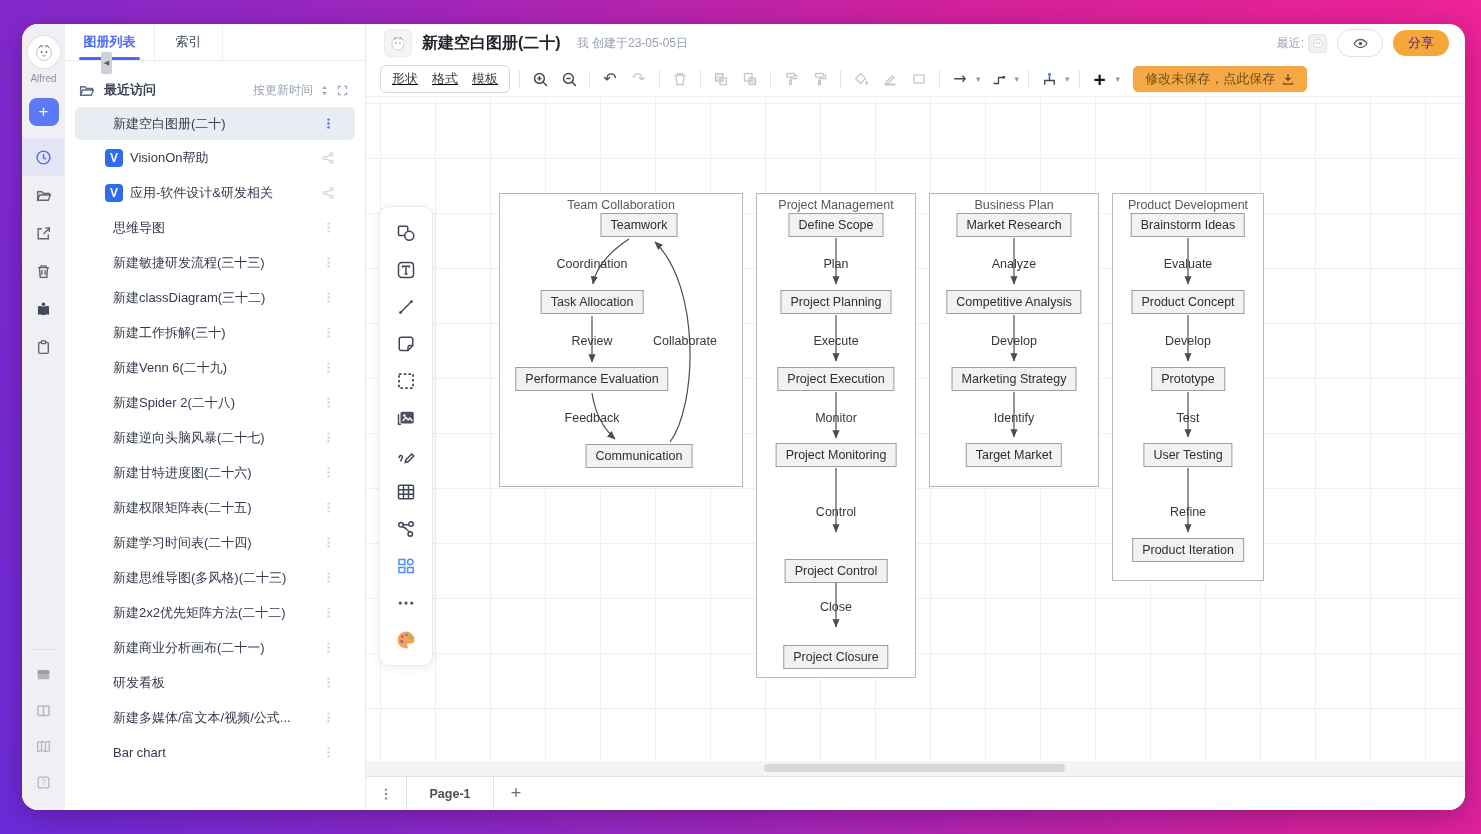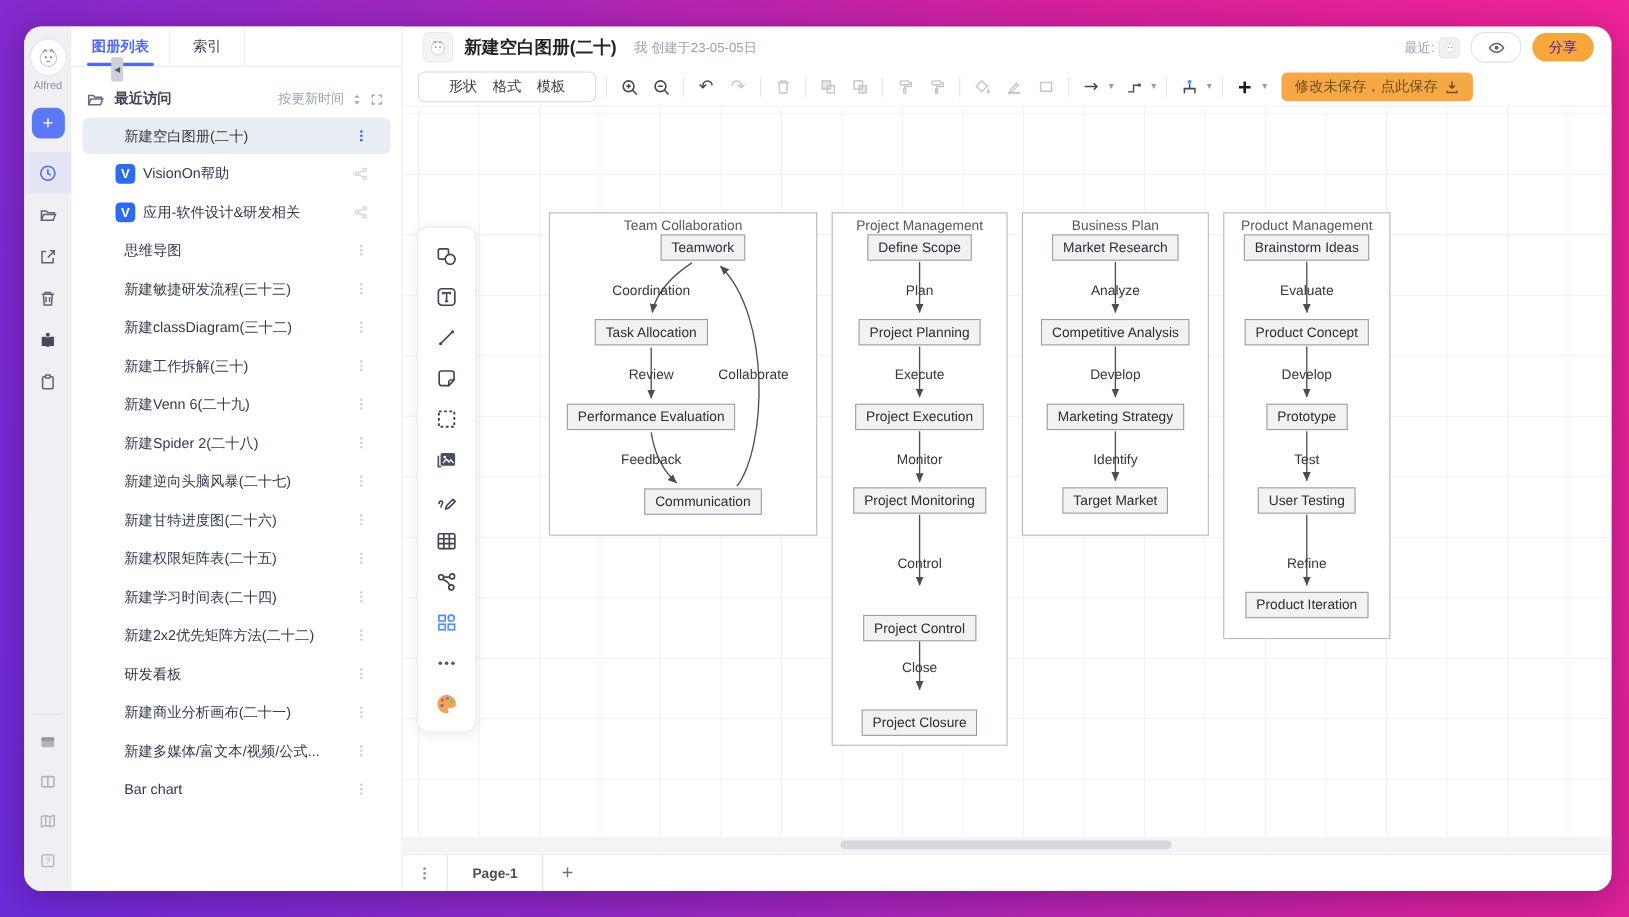--- a/index.html
+++ b/index.html
@@ -57,21 +57,21 @@
   .mright{margin-left:auto;display:flex;align-items:center;gap:10px;}
   .recent{font-size:12px;color:#9aa3b5;display:flex;align-items:center;gap:4px;}
   .minicat{width:17px;height:17px;border-radius:4px;background:#f1f1f4;border:1px solid #e2e2e8;
            display:flex;align-items:center;justify-content:center;}
   .eyebtn{width:44px;height:26px;border:1px solid #dfdfe4;border-radius:13px;display:flex;align-items:center;
           justify-content:center;color:#5f6368;cursor:pointer;background:#fff;}
   .sharebtn{height:26px;padding:0 15px;border-radius:13px;background:#f5a73b;color:#4c1d95;font-size:13px;
             display:flex;align-items:center;cursor:pointer;font-weight:500;}
   
   .tbar{height:34px;display:flex;align-items:center;padding:0 10px 0 14px;gap:7px;flex:none;border-bottom:1px solid #f0f0f2;}
-  .tgroup{height:26px;border:1px solid #d9d9de;border-radius:6px;display:flex;align-items:center;padding:0 20px;}
+  .tgroup{height:26px;border:1px solid #d9d9de;border-radius:6px;display:flex;align-items:center;padding:0 4px;text-decoration:underline;}
   .tgroup span{font-size:13px;color:#3c4043;padding:0 7px;cursor:pointer;}
   .tsep{width:1px;height:18px;background:#e5e5e8;margin:0 2px;flex:none;}
   .tbi{width:22px;height:22px;display:flex;align-items:center;justify-content:center;color:#46494e;cursor:pointer;flex:none;}
   .tbi.dis{color:#c5c7cc;cursor:default;}
   .tbi.uni{font-family:"DejaVu Sans",sans-serif;font-size:16px;line-height:1;}
   .caret{font-family:"DejaVu Sans",sans-serif;font-size:9px;color:#9a9aa2;margin-left:-2px;cursor:pointer;}
   .plusico{font-size:21px;font-weight:700;color:#17181a;line-height:1;}
   .savebtn{height:26px;background:#f7a846;border-radius:5px;color:#6b4e16;font-size:13px;display:flex;
            align-items:center;gap:6px;padding:0 12px;margin-left:6px;cursor:pointer;white-space:nowrap;}
   
@@ -336,41 +336,51 @@
             <span class="rlabel">新建学习时间表(二十四)</span>
             <span class="rtrail ">
   <svg width="13" height="13" viewBox="0 0 16 16">
                 <circle cx="8" cy="3.2" r="1.5" fill="currentColor"></circle>
                 <circle cx="8" cy="8" r="1.5" fill="currentColor"></circle>
                 <circle cx="8" cy="12.8" r="1.5" fill="currentColor"></circle>
               </svg>
             </span>
           </div>
           <div class="row">
+            <span class="rlabel">新建思维导图(多风格)(二十三)</span>
+            <span class="rtrail ">
+  <svg width="13" height="13" viewBox="0 0 16 16">
+                <circle cx="8" cy="3.2" r="1.5" fill="currentColor"></circle>
+                <circle cx="8" cy="8" r="1.5" fill="currentColor"></circle>
+                <circle cx="8" cy="12.8" r="1.5" fill="currentColor"></circle>
+              </svg>
+            </span>
+          </div>
+          <div class="row">
             <span class="rlabel">新建2x2优先矩阵方法(二十二)</span>
             <span class="rtrail ">
   <svg width="13" height="13" viewBox="0 0 16 16">
                 <circle cx="8" cy="3.2" r="1.5" fill="currentColor"></circle>
                 <circle cx="8" cy="8" r="1.5" fill="currentColor"></circle>
                 <circle cx="8" cy="12.8" r="1.5" fill="currentColor"></circle>
               </svg>
             </span>
           </div>
           <div class="row">
+            <span class="rlabel">新建商业分析画布(二十一)</span>
+            <span class="rtrail ">
+  <svg width="13" height="13" viewBox="0 0 16 16">
+                <circle cx="8" cy="3.2" r="1.5" fill="currentColor"></circle>
+                <circle cx="8" cy="8" r="1.5" fill="currentColor"></circle>
+                <circle cx="8" cy="12.8" r="1.5" fill="currentColor"></circle>
+              </svg>
+            </span>
+          </div>
+          <div class="row">
             <span class="rlabel">研发看板</span>
-            <span class="rtrail ">
-  <svg width="13" height="13" viewBox="0 0 16 16">
-                <circle cx="8" cy="3.2" r="1.5" fill="currentColor"></circle>
-                <circle cx="8" cy="8" r="1.5" fill="currentColor"></circle>
-                <circle cx="8" cy="12.8" r="1.5" fill="currentColor"></circle>
-              </svg>
-            </span>
-          </div>
-          <div class="row">
-            <span class="rlabel">新建商业分析画布(二十一)</span>
             <span class="rtrail ">
   <svg width="13" height="13" viewBox="0 0 16 16">
                 <circle cx="8" cy="3.2" r="1.5" fill="currentColor"></circle>
                 <circle cx="8" cy="8" r="1.5" fill="currentColor"></circle>
                 <circle cx="8" cy="12.8" r="1.5" fill="currentColor"></circle>
               </svg>
             </span>
           </div>
           <div class="row">
             <span class="rlabel">新建多媒体/富文本/视频/公式...</span>
@@ -687,21 +697,21 @@
             </svg>
             <div class="dnode" style="left: 84px; top: 31px;">Market Research</div>
             <div class="dnode" style="left: 84px; top: 108px;">Competitive Analysis</div>
             <div class="dnode" style="left: 84px; top: 185px;">Marketing Strategy</div>
             <div class="dnode" style="left: 84px; top: 261px;">Target Market</div>
             <div class="dlabel" style="left: 84px; top: 70px;">Analyze</div>
             <div class="dlabel" style="left: 84px; top: 147px;">Develop</div>
             <div class="dlabel" style="left: 84px; top: 224px;">Identify</div>
           </div>
           <div class="dgram" style="left: 746px; top: 96px; width: 150px; height: 386px;">
-            <div class="dtitle">Product Management</div>
+            <div class="dtitle">Product Development</div>
             <svg width="150" height="386">
               <defs>
                 <marker id="arw3" viewBox="0 0 8 6" refX="6.5" refY="3" markerWidth="8" markerHeight="6" orient="auto">
                   <path d="M0,0 L7,3 L0,6 z" fill="#4d4d4d"></path>
                 </marker>
               </defs>
               <path d="M75,44 L75,90" fill="none" stroke="#4d4d4d" stroke-width="1.2" marker-end="url(#arw3)"></path>
               <path d="M75,121 L75,167" fill="none" stroke="#4d4d4d" stroke-width="1.2" marker-end="url(#arw3)"></path>
               <path d="M75,198 L75,243" fill="none" stroke="#4d4d4d" stroke-width="1.2" marker-end="url(#arw3)"></path>
               <path d="M75,274 L75,338" fill="none" stroke="#4d4d4d" stroke-width="1.2" marker-end="url(#arw3)"></path>

